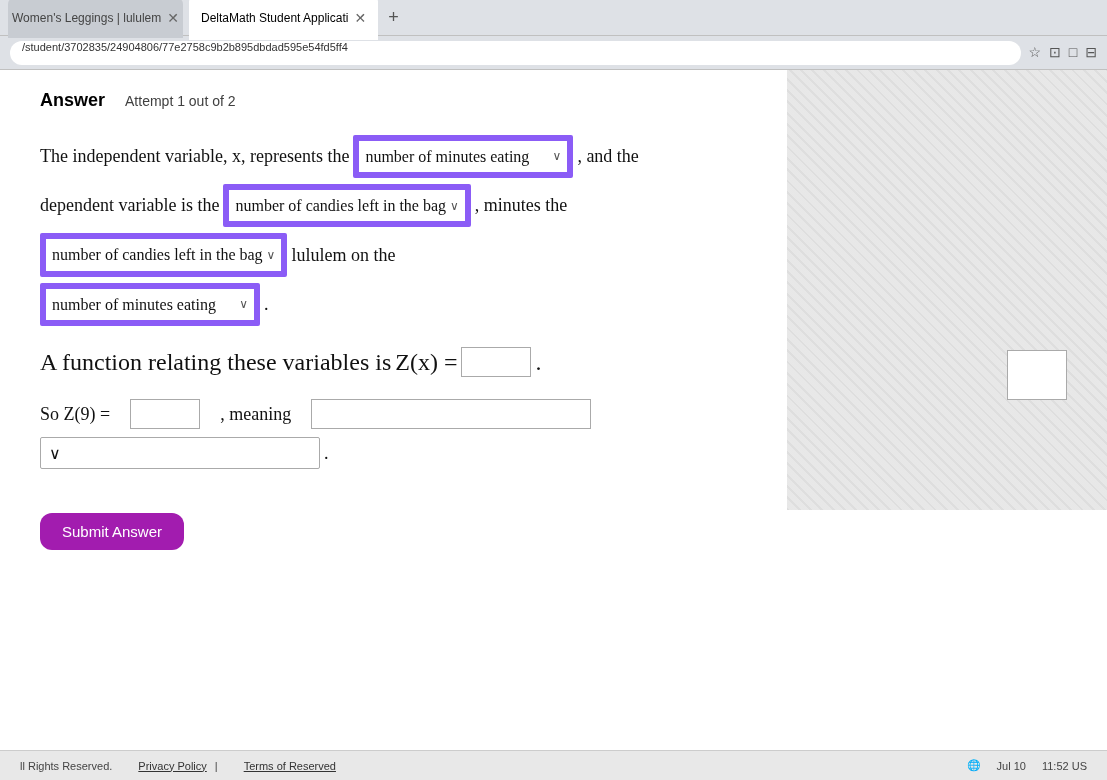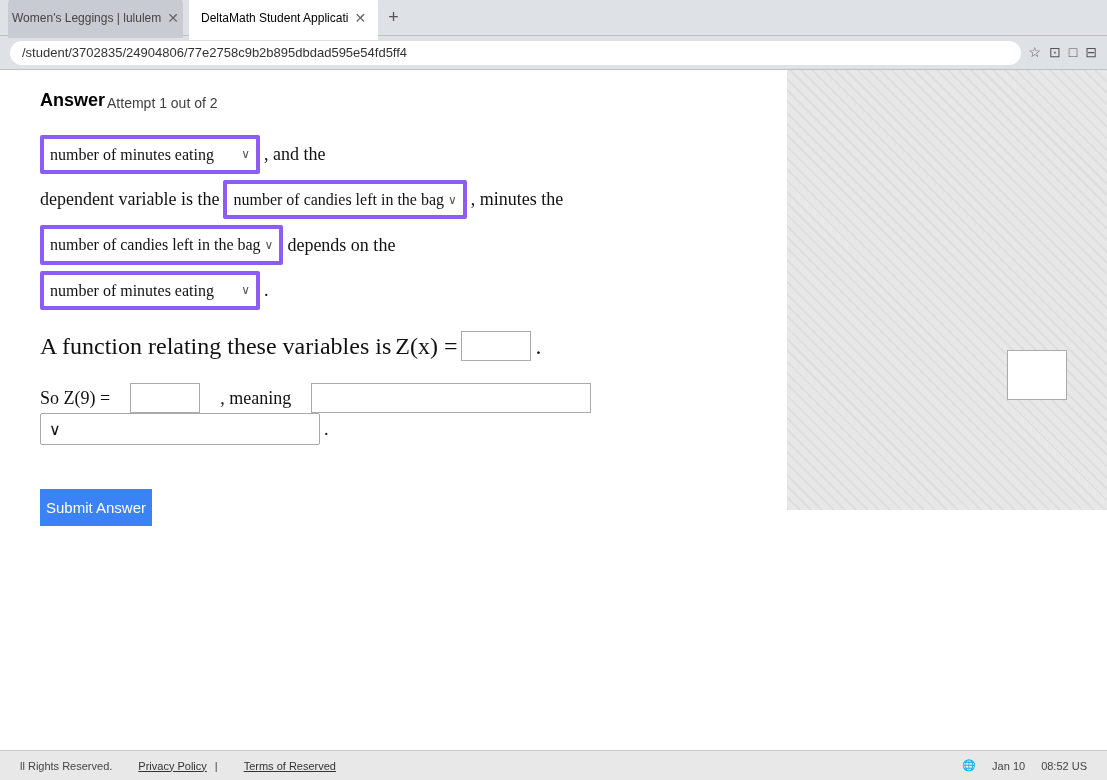--- a/index.html
+++ b/index.html
@@ -77,23 +77,22 @@
       padding: 0 10px;
       gap: 8px;
       border-bottom: 1px solid #c0c0c0;
     }
     .address-bar {
       flex: 1;
       background: #fff;
       border-radius: 12px;
       height: 24px;
       display: flex;
-      align-items: center;
       padding: 0 12px;
-      font-size: 13px;
+      font-size: 11px;
       font-family: Arial, sans-serif;
       color: #333;
       overflow: hidden;
     }
     .addr-icons {
       display: flex;
       gap: 8px;
       align-items: center;
     }
     .addr-icon {
@@ -108,22 +107,22 @@
       margin: 0;
       padding: 20px 40px 20px 40px;
       height: calc(780px - 70px - 30px);
       overflow-y: auto;
       position: relative;
     }
 
     
     .answer-header {
       display: flex;
-      align-items: flex-end;
-      gap: 2px;
+      align-items: center;
+      gap: 20px;
       margin-bottom: 24px;
     }
     .answer-label {
       font-weight: bold;
       font-size: 18px;
       font-family: Arial, sans-serif;
     }
     .attempt-text {
       font-size: 14px;
       font-family: Arial, sans-serif;
@@ -141,21 +140,21 @@
       display: flex;
       flex-wrap: wrap;
       align-items: center;
       gap: 4px;
       margin-bottom: 6px;
     }
 
     .select-box {
       display: inline-flex;
       align-items: center;
-      border: 4px solid #8b5cf6;
+      border: 6px solid #8b5cf6;
       border-radius: 2px;
       padding: 2px 6px;
       background: #fff;
       font-size: 16px;
       font-family: Georgia, serif;
       min-width: 220px;
       cursor: pointer;
       gap: 4px;
     }
     .select-box .chevron {
@@ -181,20 +180,21 @@
       height: 30px;
       background: #fff;
       vertical-align: middle;
     }
 
     
     .zo-line {
       display: flex;
       align-items: center;
       gap: 20px;
+      margin-bottom: 8px;
       font-size: 18px;
     }
 
     
     .meaning-area {
       margin-bottom: 20px;
     }
     .meaning-select {
       display: inline-flex;
       align-items: center;
@@ -204,25 +204,25 @@
       background: #fff;
       font-size: 16px;
       font-family: Georgia, serif;
       min-width: 280px;
       height: 32px;
       cursor: pointer;
     }
 
     
     .submit-btn {
-      background: #3b82f6;
+      background: #a21caf;
       color: #fff;
       border: none;
-      border-radius: 0;
-      padding: 10px 6px;
+      border-radius: 12px;
+      padding: 10px 22px;
       font-size: 15px;
       font-family: Arial, sans-serif;
       cursor: pointer;
       margin-top: 24px;
     }
 
     
     .footer {
       background: #e8e8e8;
       height: 30px;
@@ -325,20 +325,21 @@
 
     <div class="answer-header">
       <span class="answer-label">Answer</span>
       <span class="attempt-text">Attempt 1 out of 2</span>
     </div>
 
     <div class="content-body">
 
       
       <div class="sentence-line">
+        <span>The independent variable, x, represents the</span>
         <div class="select-box">
           <span>number of minutes eating</span>
           <span class="chevron">∨</span>
         </div>
         <span>, and the</span>
       </div>
 
       
       <div class="sentence-line">
         <span>dependent variable is the</span>
@@ -348,21 +349,21 @@
         </div>
         <span>, minutes the</span>
       </div>
 
       
       <div class="sentence-line">
         <div class="select-box">
           <span>number of candies left in the bag</span>
           <span class="chevron">∨</span>
         </div>
-        <span>depends on the</span>
+        <span>lululem on the</span>
       </div>
 
       
       <div class="sentence-line">
         <div class="select-box">
           <span>number of minutes eating</span>
           <span class="chevron">∨</span>
         </div>
         <span>.</span>
       </div>
@@ -402,16 +403,16 @@
 
 <div class="footer">
   <div class="footer-links">
     <span>ll Rights Reserved.</span>
     <span class="footer-link">Privacy Policy</span>
     <span>|</span>
     <span class="footer-link">Terms of Reserved</span>
   </div>
   <div class="footer-right">
     <span>🌐</span>
-    <span>Jan 10</span>
-    <span>08:52 US</span>
+    <span>Jul 10</span>
+    <span>11:52 US</span>
   </div>
 </div>
 
 </body></html>

